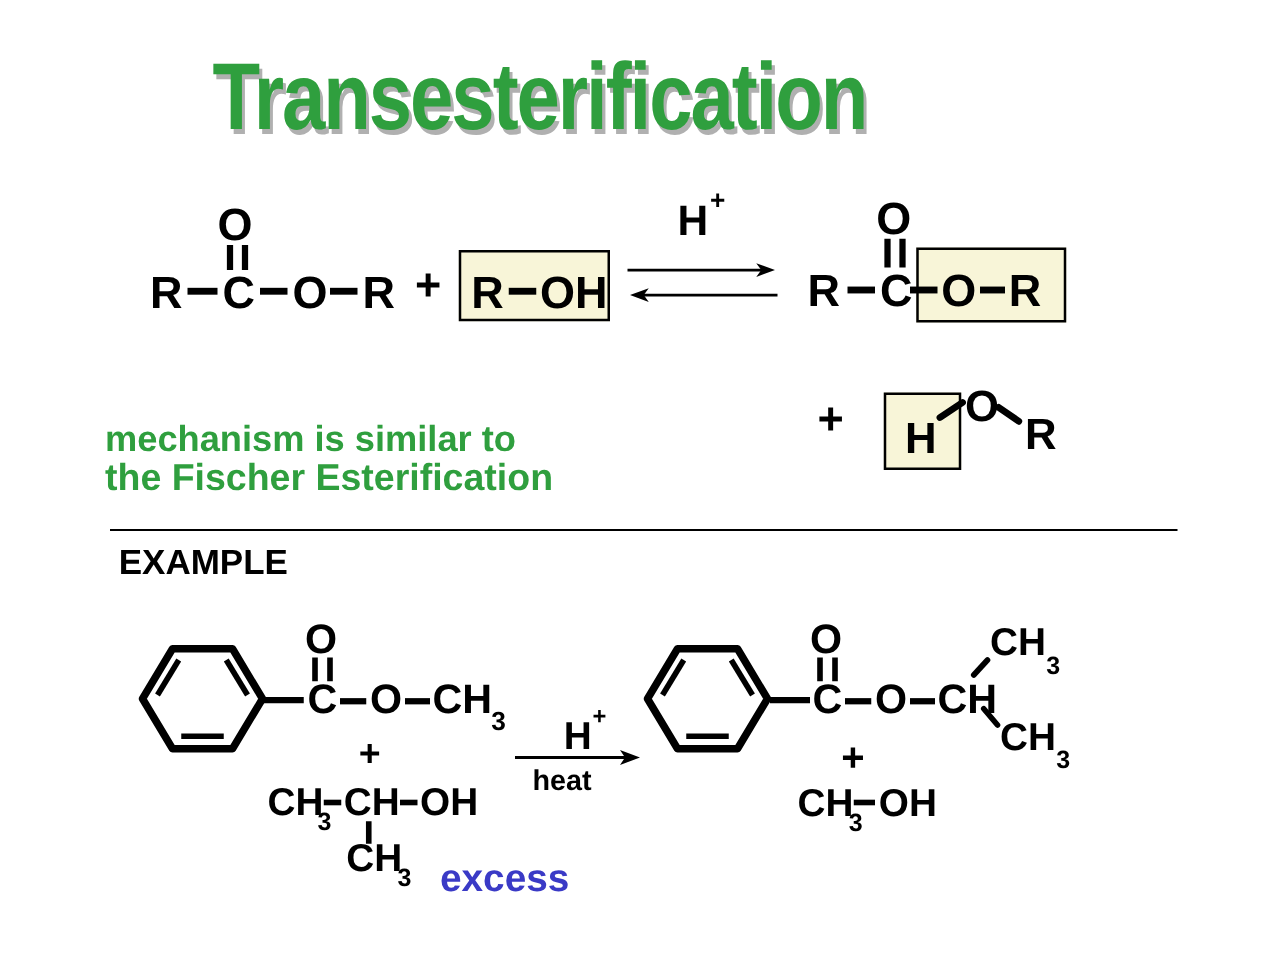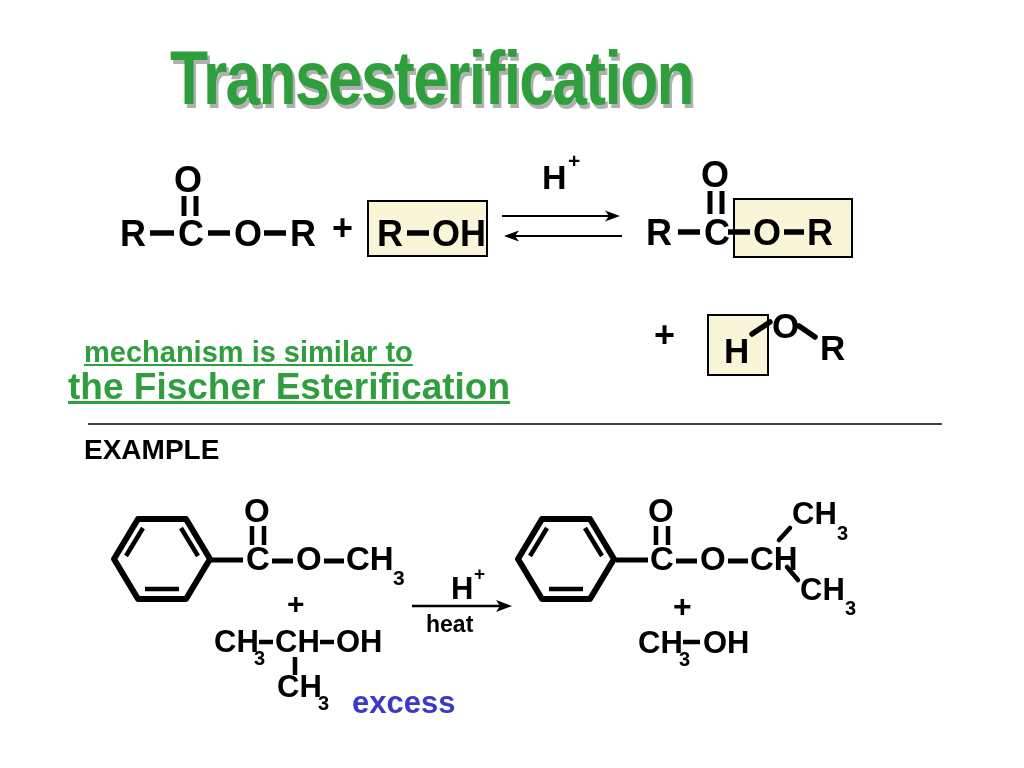--- a/index.html
+++ b/index.html
@@ -17,21 +17,21 @@
   .title{
     position:absolute;left:170px;top:40px;
     font-size:76px;font-weight:700;letter-spacing:-2px;
     color:var(--green);line-height:1;white-space:pre;
     transform:scaleX(0.82);transform-origin:0 0;
     text-shadow:3px 4px 0 var(--shadow);
   }
   .tok{
     position:absolute;font-weight:700;line-height:1;color:var(--ink);white-space:pre;
   }
-  .green{color:var(--green);text-decoration:underline;}
+  .green{color:var(--green);}
   .blue{color:var(--blue);}
   .box{
     position:absolute;background:var(--boxfill);border:2px solid #000;box-sizing:border-box;
   }
   svg.layer{position:absolute;left:0;top:0;}
   svg .bond{stroke:#000;}
 </style>
 </head>
 <body>
 
@@ -117,23 +117,23 @@
   <span class="tok" style="left:704px;top:215px;font-size:36px">C</span>
   <span class="tok" style="left:701px;top:157px;font-size:36px">O</span>
   <span class="tok" style="left:753px;top:215px;font-size:36px">O</span>
   <span class="tok" style="left:807px;top:215px;font-size:36px">R</span>
   <span class="tok" style="left:654px;top:317px;font-size:36px">+</span>
   <span class="tok" style="left:724px;top:333px;font-size:35px">H</span>
   <span class="tok" style="left:772px;top:308px;font-size:35px">O</span>
   <span class="tok" style="left:820px;top:330px;font-size:35px">R</span>
 
   <span class="tok green" style="left:84px;top:338px;font-size:29px">mechanism is similar to</span>
-  <span class="tok green" style="left:68px;top:368px;font-size:37px">the Fischer Esterification</span>
+  <span class="tok green" style="left:84px;top:368px;font-size:30px">the Fischer Esterification</span>
 
-  <span class="tok" style="left:84px;top:436px;font-size:28px">EXAMPLE</span>
+  <span class="tok" style="left:95px;top:436px;font-size:28px">EXAMPLE</span>
 
   <span class="tok" style="left:244px;top:494px;font-size:33px">O</span>
   <span class="tok" style="left:246px;top:542px;font-size:33px">C</span>
   <span class="tok" style="left:296px;top:542px;font-size:33px">O</span>
   <span class="tok" style="left:346px;top:542px;font-size:33px">CH</span>
   <span class="tok" style="left:393px;top:567px;font-size:21px">3</span>
   <span class="tok" style="left:287px;top:589px;font-size:30px">+</span>
 
   <span class="tok" style="left:214px;top:626px;font-size:31px">CH</span>
   <span class="tok" style="left:254px;top:648px;font-size:20px">3</span>

